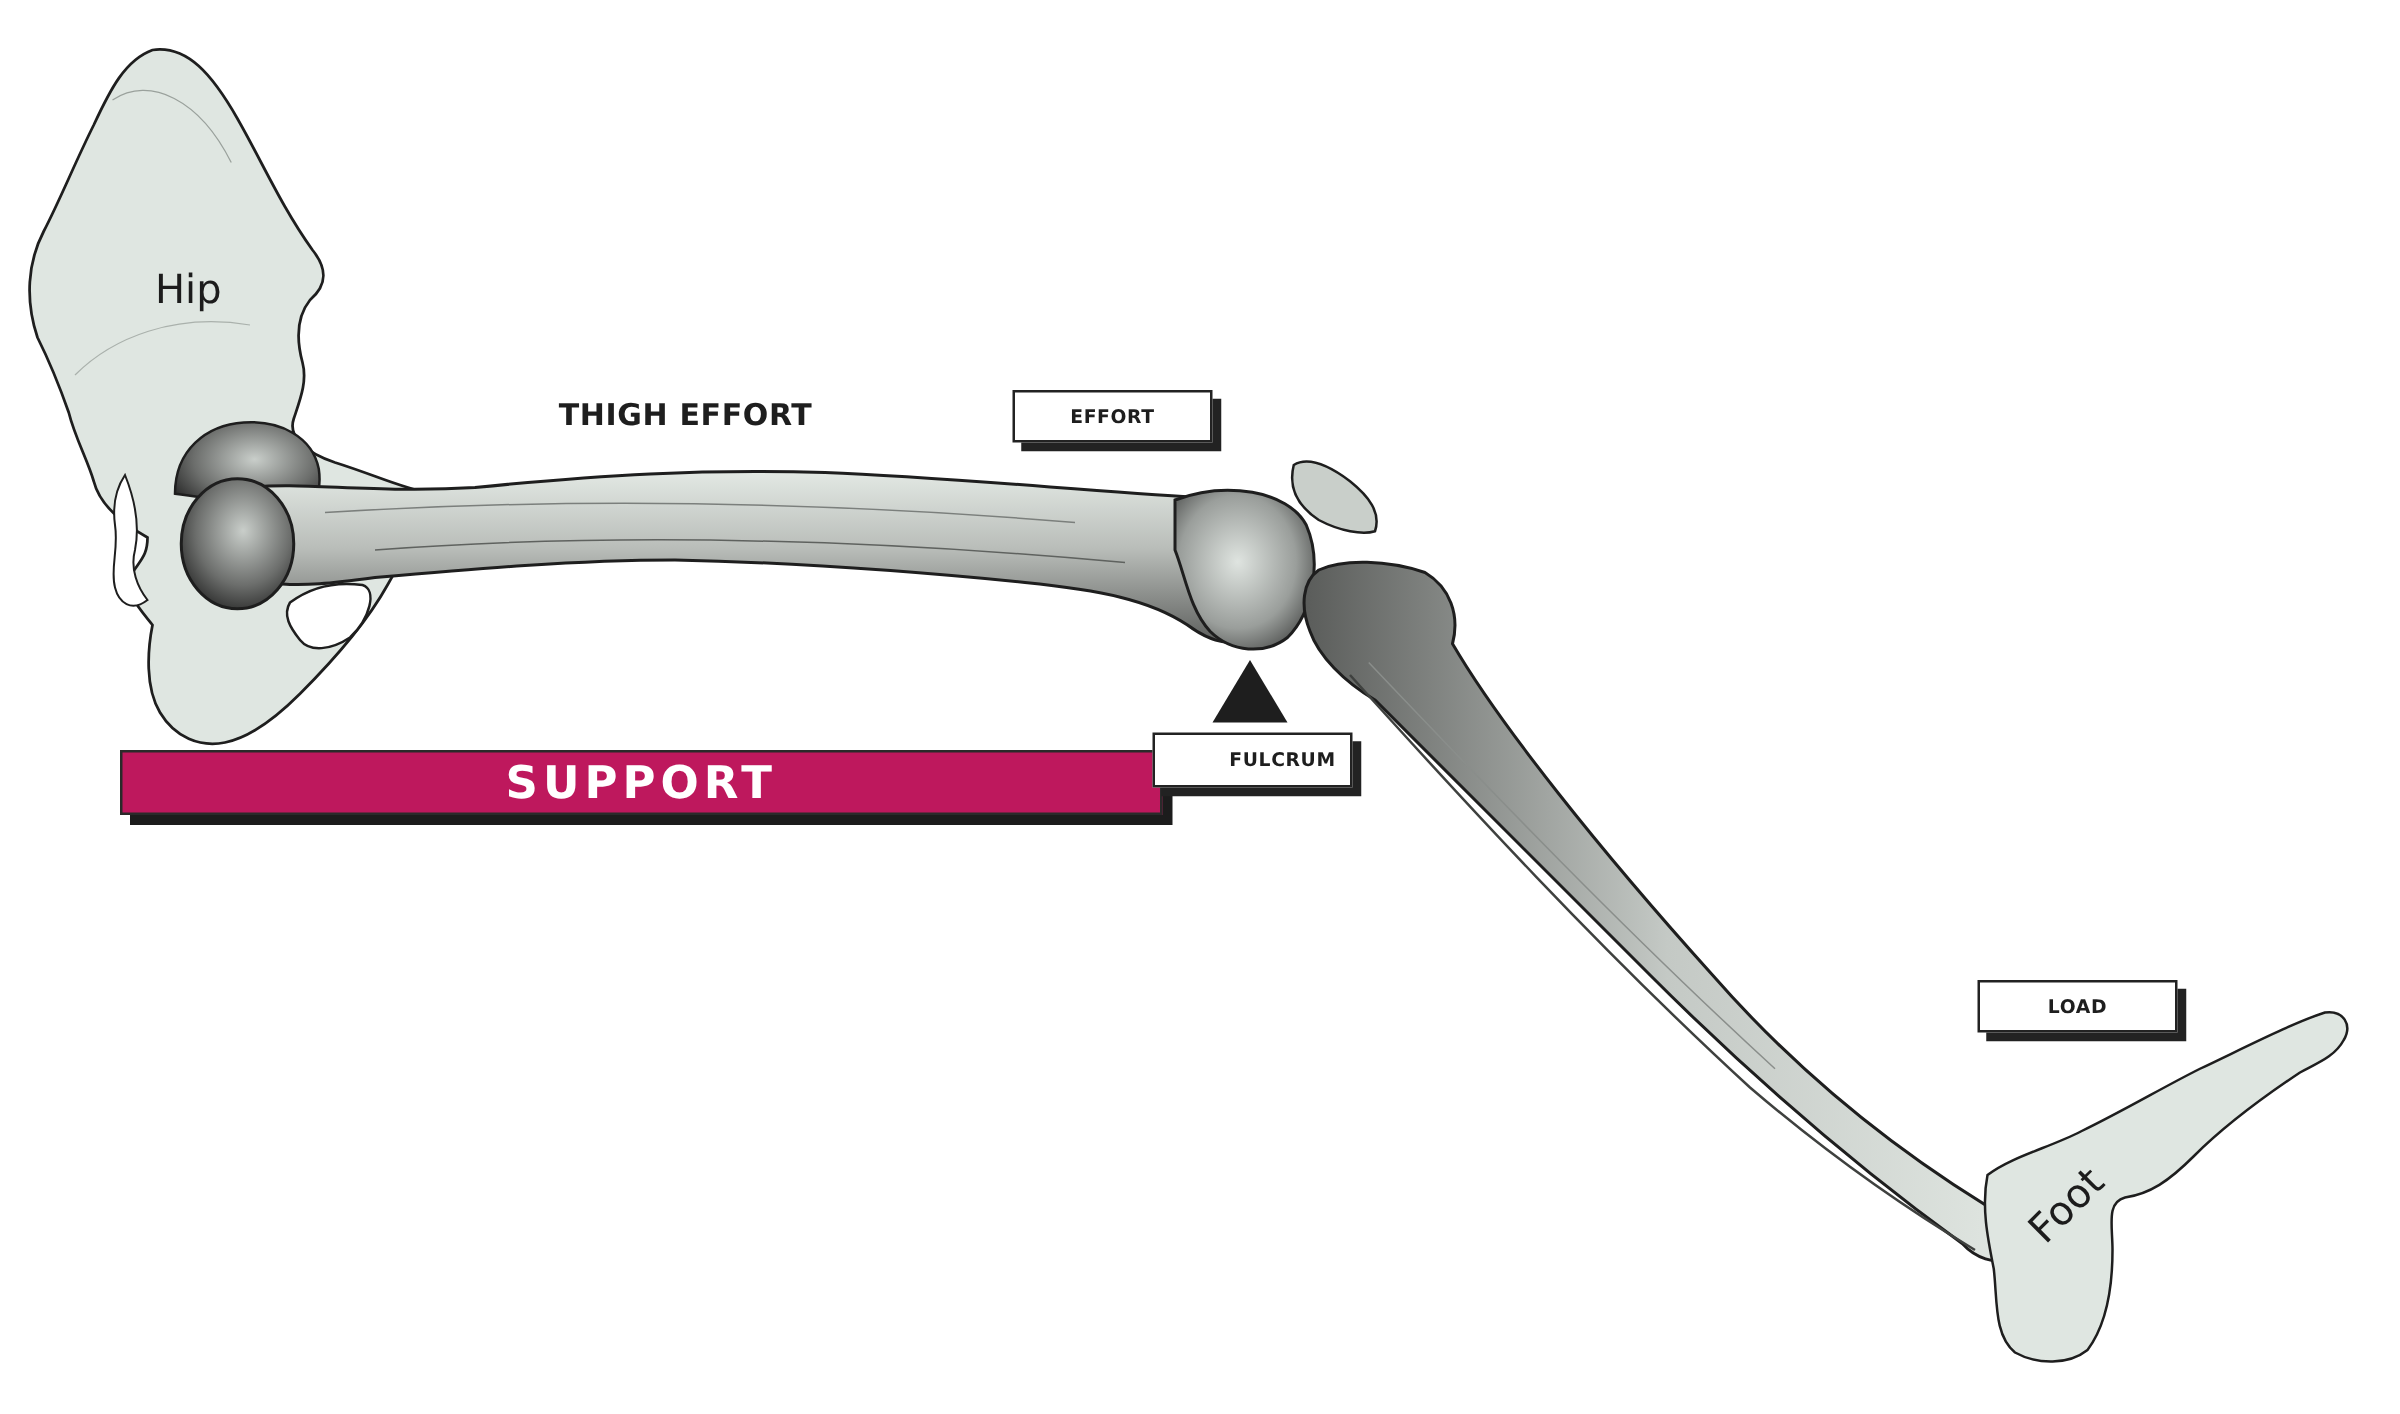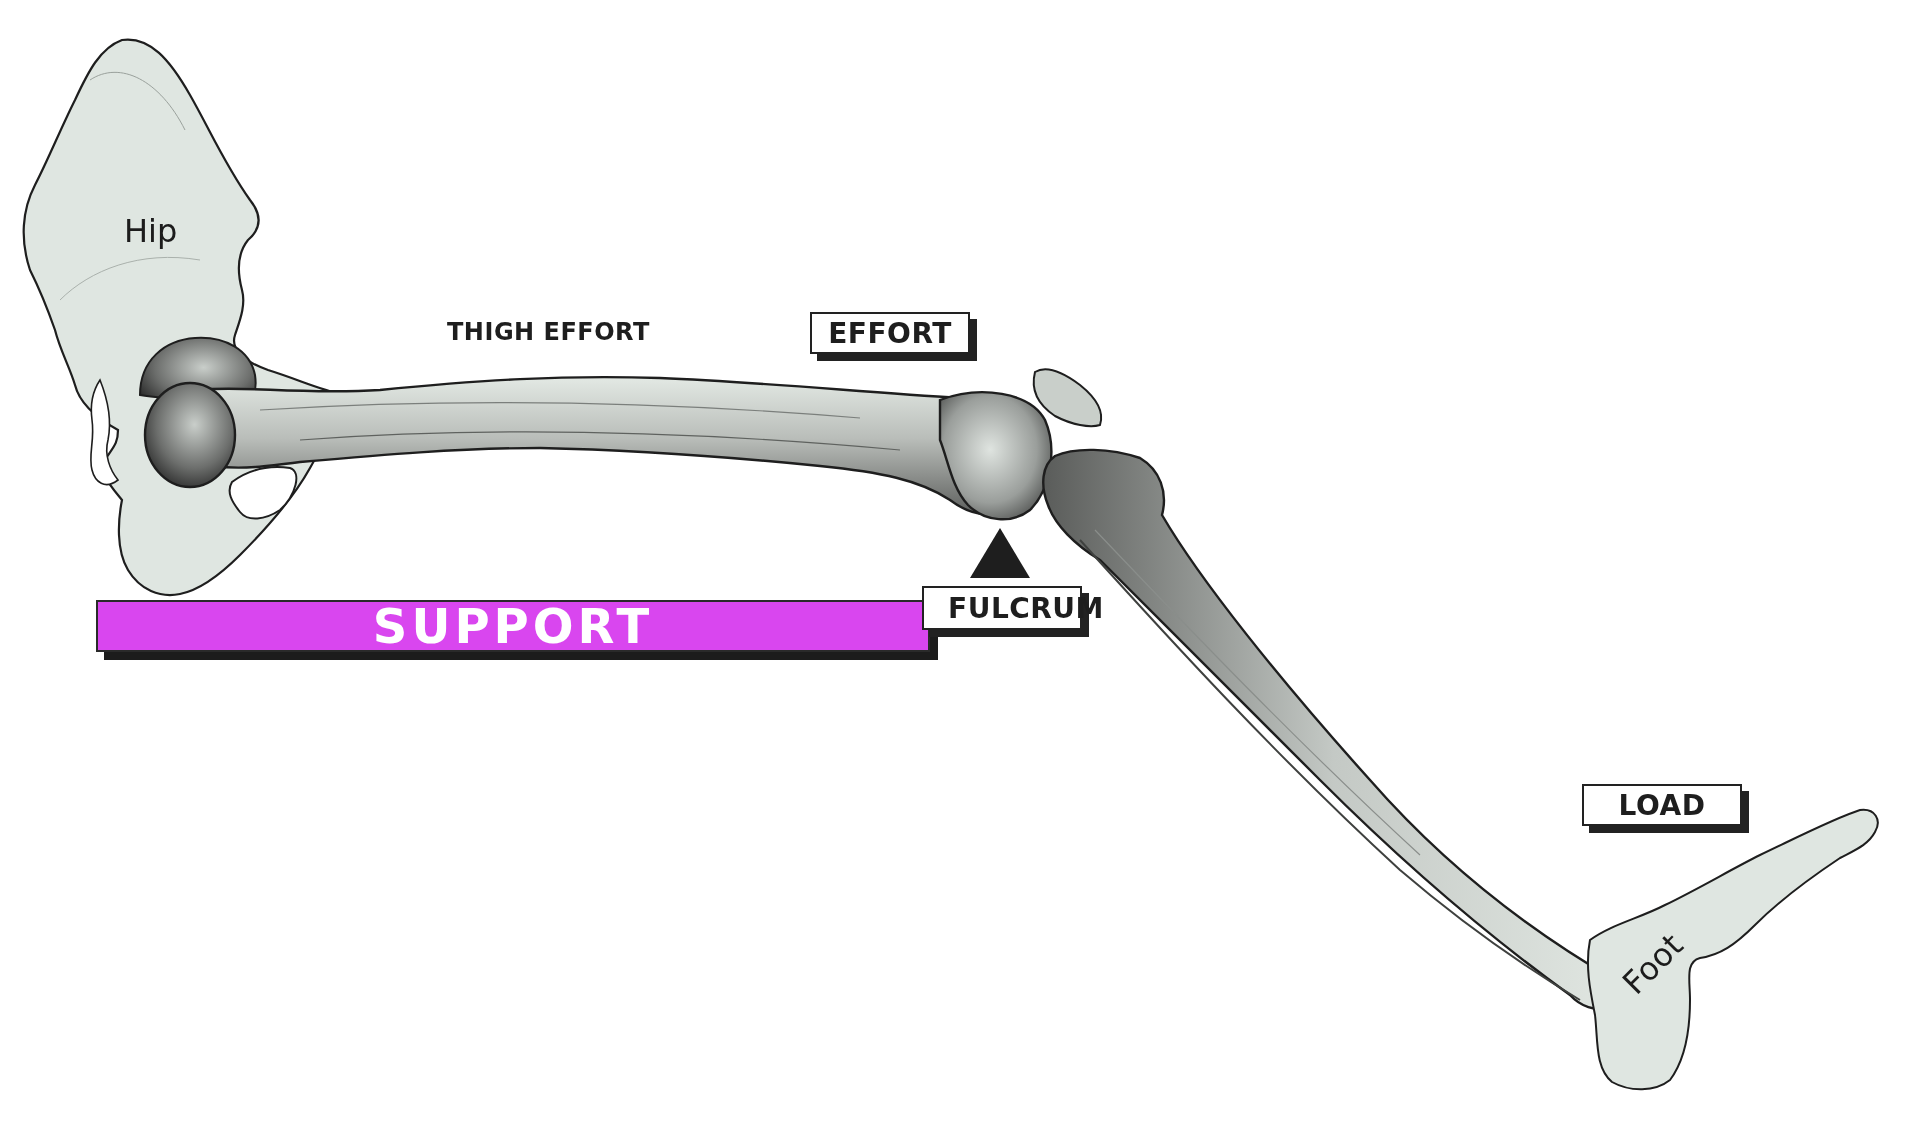--- a/index.html
+++ b/index.html
@@ -2,25 +2,25 @@
 <html><head>
 <meta charset="utf-8">
 <style>
   html, body { margin:0; padding:0; background:#ffffff; }
   body { width:1920px; height:1131px; position:relative; overflow:hidden; font-family:"DejaVu Sans", sans-serif; }
   #art { position:absolute; left:0; top:0; width:1920px; height:1131px; }
   .label-plain { position:absolute; color:#1e1e1e; white-space:nowrap; }
   .bone-label { font-family:"DejaVu Sans", sans-serif; font-weight:400; font-size:32px; color:#1c1c1c; }
   .caps-label { font-family:"DejaVu Sans", sans-serif; font-weight:700; font-size:24px; letter-spacing:0.5px; }
   .tag { position:absolute; box-sizing:border-box; background:#ffffff; border:2px solid #222; color:#1e1e1e;
-         font-family:"DejaVu Sans", sans-serif; font-weight:700; font-size:28px; letter-spacing:0.5px;
+         font-family:"DejaVu Sans", sans-serif; font-weight:700; font-size:15px; letter-spacing:0.5px;
          display:flex; align-items:center; justify-content:center; box-shadow:7px 7px 0 #222; }
-  .support { position:absolute; box-sizing:border-box; background:#d946ef; border:2px solid #2a2a2a;
+  .support { position:absolute; box-sizing:border-box; background:#be185d; border:2px solid #2a2a2a;
              box-shadow:8px 8px 0 #1c1c1c; color:#ffffff; display:flex; align-items:center; justify-content:center;
-             font-family:"DejaVu Sans", sans-serif; font-weight:700; font-size:48px; letter-spacing:4px; }
+             font-family:"DejaVu Sans", sans-serif; font-weight:700; font-size:36px; letter-spacing:4px; }
   .fulcrum-tri { position:absolute; width:0; height:0; border-left:30px solid transparent; border-right:30px solid transparent; border-bottom:50px solid #1e1e1e; }
 </style>
 </head>
 <body>
 
 <svg id="art" viewBox="0 0 1920 1131" xmlns="http://www.w3.org/2000/svg">
   <defs>
     <linearGradient id="femurShade" x1="0" y1="0" x2="0" y2="1">
       <stop offset="0" stop-color="#e3e9e4"></stop>
       <stop offset="0.45" stop-color="#b9bdb9"></stop>

